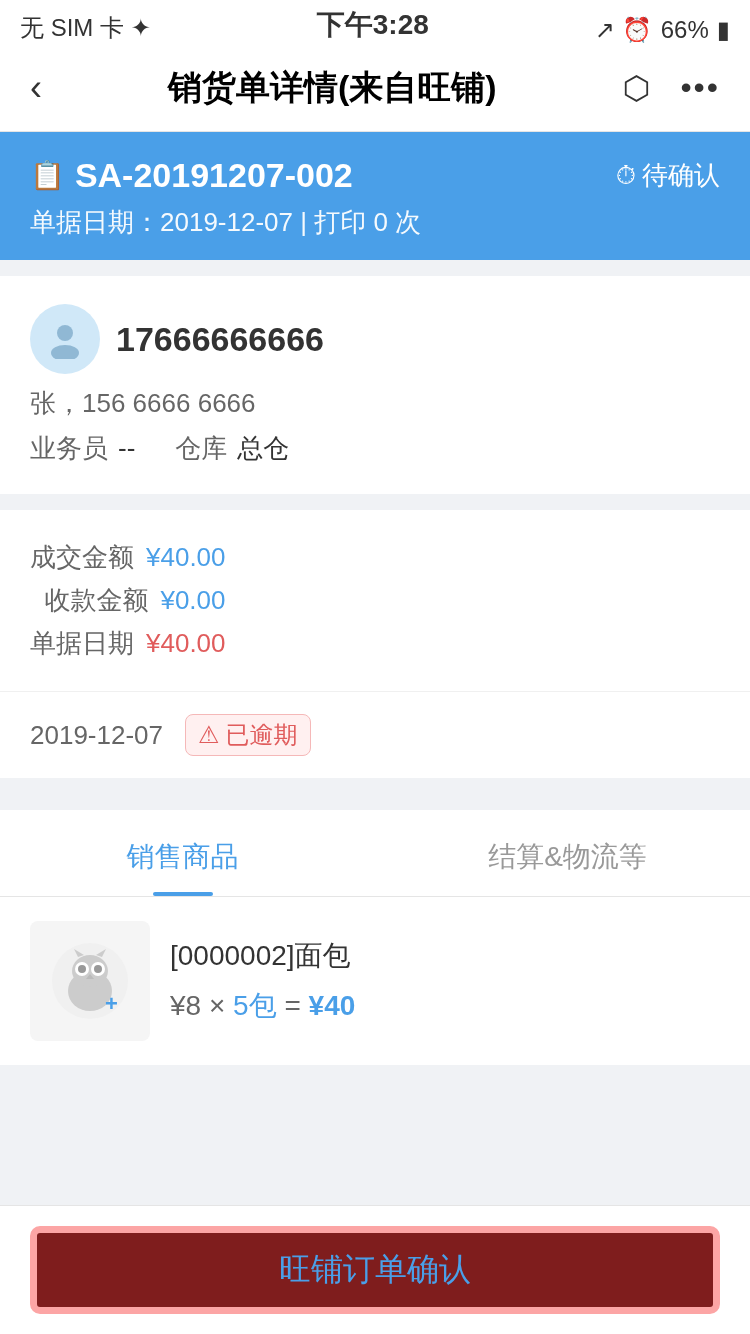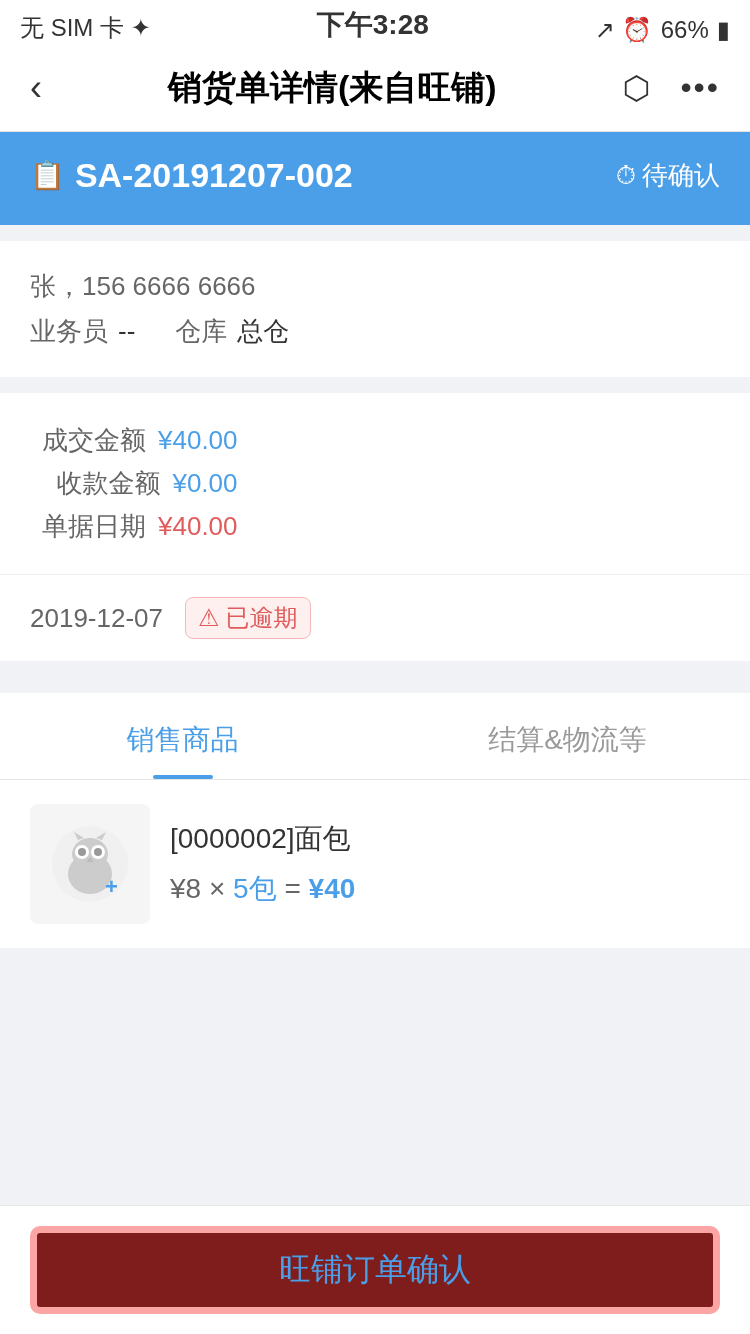--- a/index.html
+++ b/index.html
@@ -168,21 +168,20 @@
     }
     .summary-count {
       color: #333;
       font-size: 26px;
     }
     .summary-right {
       display: flex;
       flex-direction: column;
       align-items: flex-end;
       gap: 8px;
-      margin-left: 12px;
     }
     .summary-item {
       display: flex;
       align-items: center;
       gap: 12px;
       font-size: 26px;
     }
     .summary-label {
       color: #666;
     }
@@ -359,23 +358,33 @@
   <div class="header-card-top">
     <div class="order-id">
       <span style="font-size:28px;">📋</span>
       <span>SA-20191207-002</span>
     </div>
     <div class="order-status">
       <span>⏱</span>
       <span>待确认</span>
     </div>
   </div>
+  <div class="header-card-sub">单据日期：2019-12-07 | 打印 0 次</div>
 </div>
 
 <div class="section">
+  <div class="customer-row">
+    <div class="avatar">
+      <svg class="icon-person" viewBox="0 0 40 40" fill="none">
+        <circle cx="20" cy="14" r="8" fill="#90b8d4"></circle>
+        <ellipse cx="20" cy="34" rx="14" ry="8" fill="#90b8d4"></ellipse>
+      </svg>
+    </div>
+    <div class="customer-name">17666666666</div>
+  </div>
   <div class="customer-detail">张，156 6666 6666</div>
   <div class="customer-meta">
     <div class="meta-item">
       <span>业务员</span>
       <span class="meta-value">--</span>
     </div>
     <div class="meta-item">
       <span>仓库</span>
       <span class="meta-value">总仓</span>
     </div>

